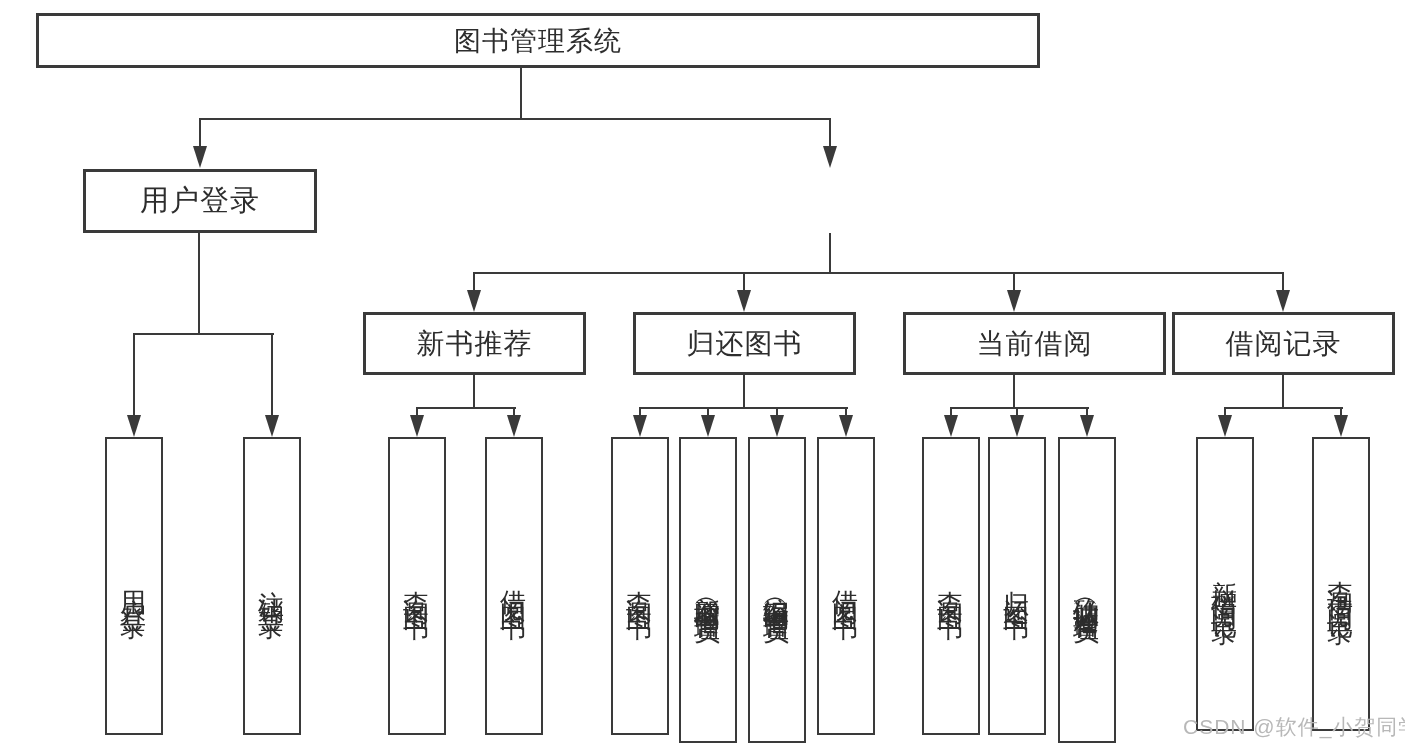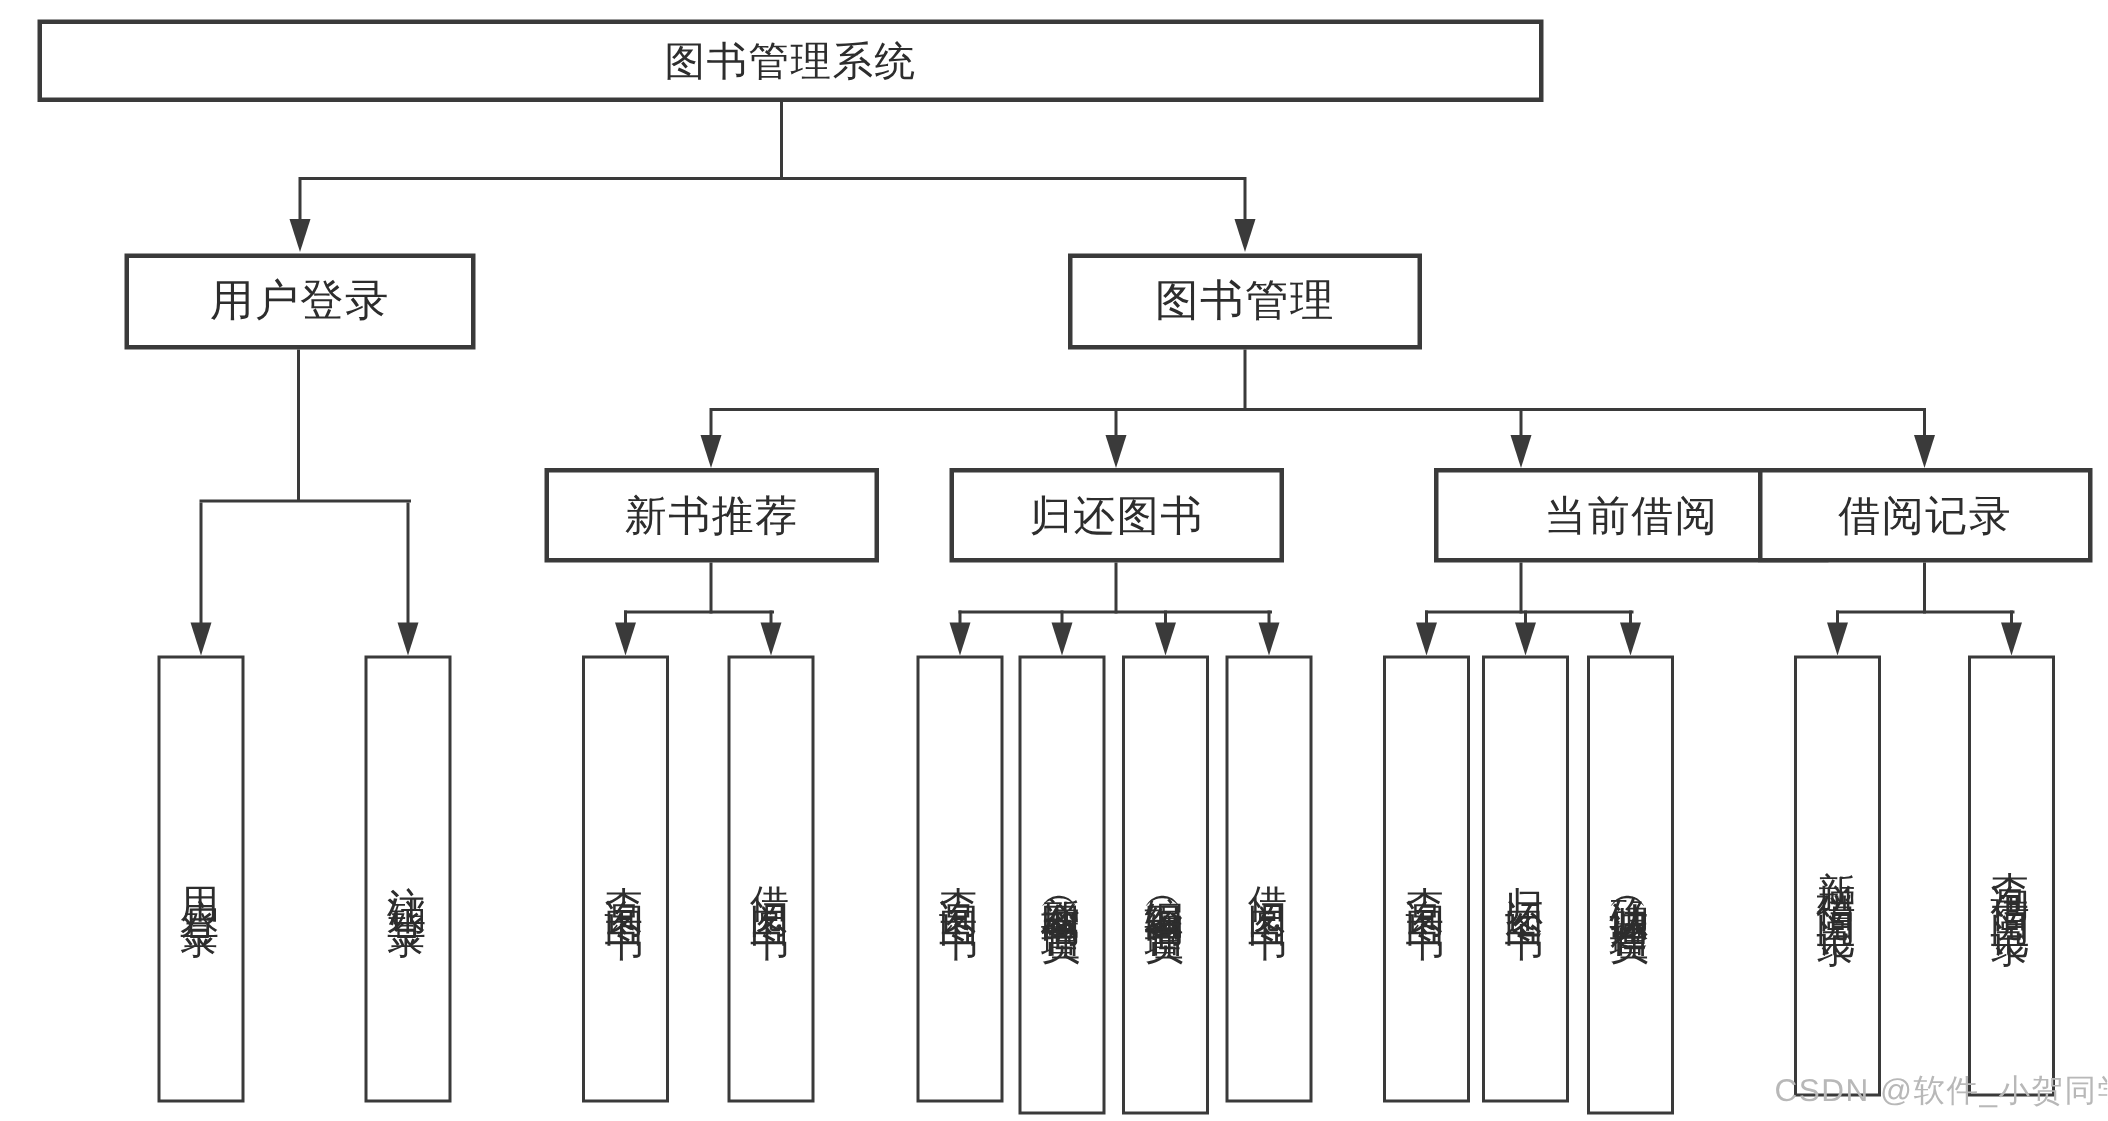--- a/index.html
+++ b/index.html
@@ -37,31 +37,30 @@
   .watermark{
     position:absolute;font-size:21px;color:var(--watermark);
     letter-spacing:1px;white-space:nowrap;
   }
 </style>
 </head>
 <body>
 
 <div class="canvas">
 
-  <div class="node lvl1" style="left:25px;top:13px;width:1004px;height:55px">图书管理系统</div>
+  <div class="node lvl1" style="left:36px;top:13px;width:1004px;height:55px">图书管理系统</div>
 
   <div class="vline" style="left:520px;top:68px;height:52px"></div>
   <div class="hline" style="left:199px;top:118px;width:632px"></div>
   <div class="vline" style="left:199px;top:120px;height:30px"></div>
   <div class="ahead" style="left:193px;top:146px"></div>
   <div class="vline" style="left:829px;top:120px;height:30px"></div>
   <div class="ahead" style="left:823px;top:146px"></div>
 
   <div class="node lvl2" style="left:83px;top:169px;width:234px;height:64px">用户登录</div>
-  <div class="node lvl2" style="left:712px;top:169px;width:236px;height:64px">图书管理</div>
 
   <div class="vline" style="left:198px;top:233px;height:101px"></div>
   <div class="hline" style="left:133px;top:333px;width:141px"></div>
   <div class="vline" style="left:133px;top:335px;height:82px"></div>
   <div class="ahead" style="left:127px;top:415px"></div>
   <div class="vline" style="left:271px;top:335px;height:82px"></div>
   <div class="ahead" style="left:265px;top:415px"></div>
 
   <div class="vline" style="left:829px;top:233px;height:41px"></div>
   <div class="hline" style="left:473px;top:272px;width:811px"></div>
@@ -69,21 +68,21 @@
   <div class="ahead" style="left:467px;top:290px"></div>
   <div class="vline" style="left:743px;top:274px;height:18px"></div>
   <div class="ahead" style="left:737px;top:290px"></div>
   <div class="vline" style="left:1013px;top:274px;height:18px"></div>
   <div class="ahead" style="left:1007px;top:290px"></div>
   <div class="vline" style="left:1282px;top:274px;height:18px"></div>
   <div class="ahead" style="left:1276px;top:290px"></div>
 
   <div class="node lvl3" style="left:363px;top:312px;width:223px;height:63px">新书推荐</div>
   <div class="node lvl3" style="left:633px;top:312px;width:223px;height:63px">归还图书</div>
-  <div class="node lvl3" style="left:956px;top:312px;width:263px;height:63px">当前借阅</div>
+  <div class="node lvl3" style="left:903px;top:312px;width:263px;height:63px">当前借阅</div>
   <div class="node lvl3" style="left:1172px;top:312px;width:223px;height:63px">借阅记录</div>
 
   <div class="vline" style="left:473px;top:375px;height:34px"></div>
   <div class="hline" style="left:416px;top:407px;width:100px"></div>
   <div class="vline" style="left:416px;top:407px;height:10px"></div>
   <div class="ahead" style="left:410px;top:415px"></div>
   <div class="vline" style="left:513px;top:407px;height:10px"></div>
   <div class="ahead" style="left:507px;top:415px"></div>
 
   <div class="vline" style="left:743px;top:375px;height:34px"></div>

